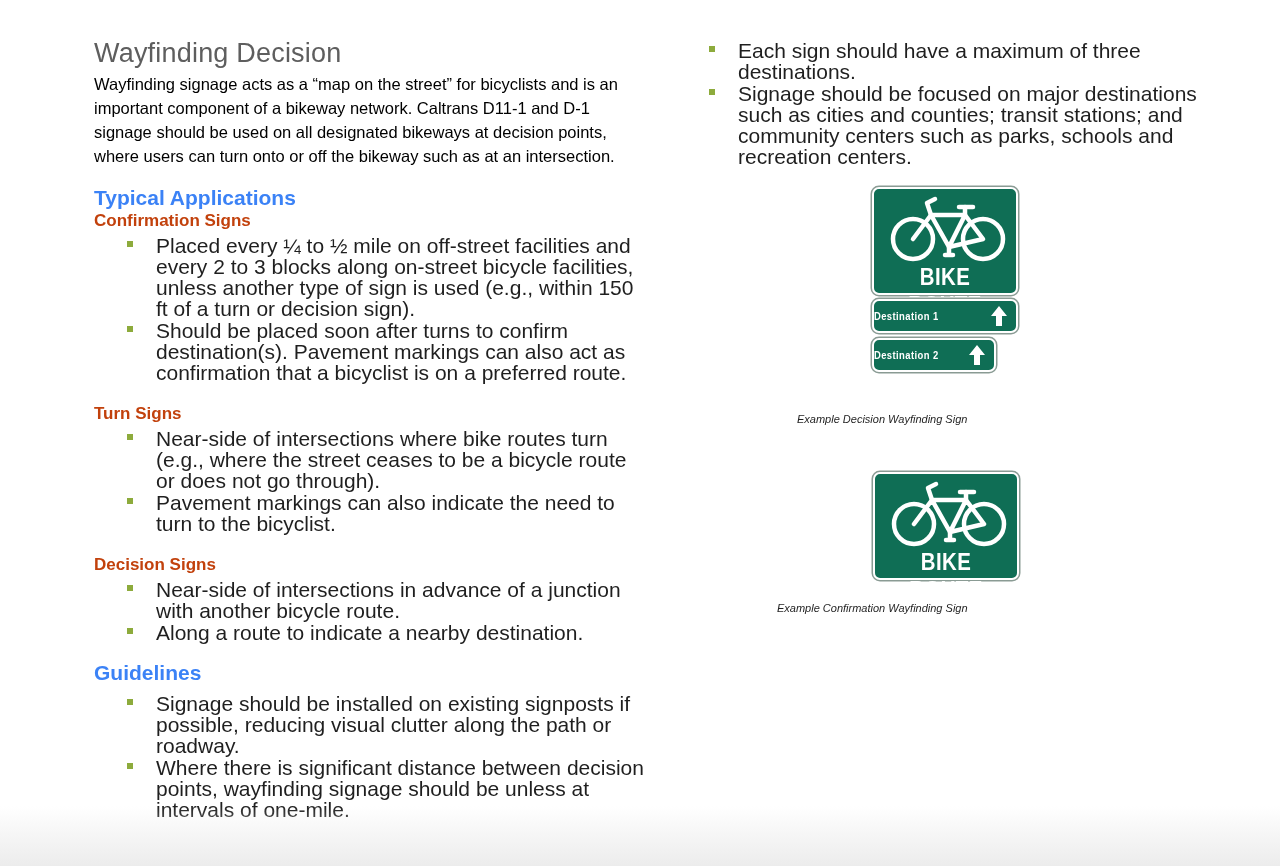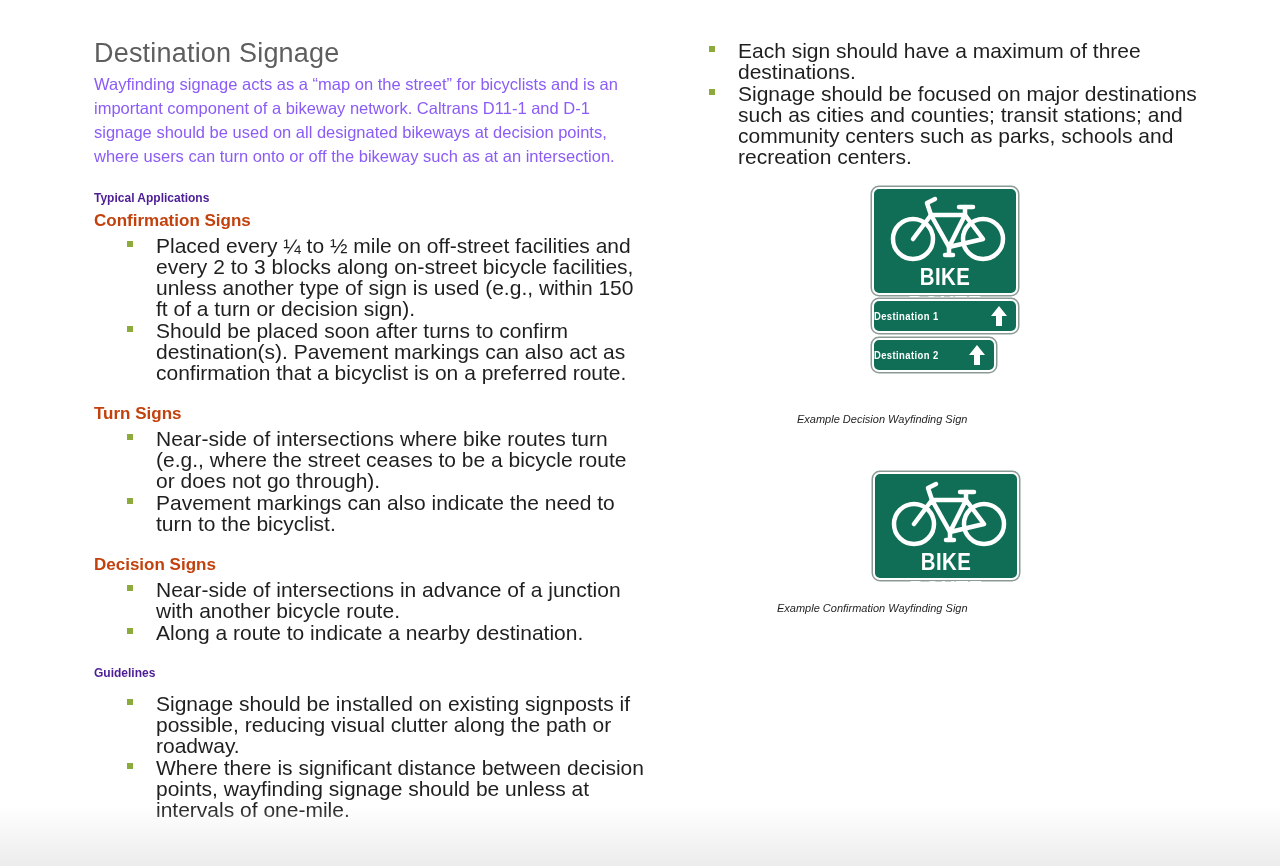--- a/index.html
+++ b/index.html
@@ -15,25 +15,25 @@
       pointer-events: none;
     }
     .col-left { position: absolute; left: 94px; top: 36px; width: 550px; }
     .col-right { position: absolute; left: 706px; top: 40px; width: 520px; }
 
     .page-title {
       font-size: 27px; font-weight: normal; color: #5e5e5e;
       margin: 0; line-height: 34px; letter-spacing: 0.2px;
     }
     .intro {
-      font-size: 16.5px; line-height: 24px; margin: 2px 0 0 0; color: #8b5cf6;
+      font-size: 16.5px; line-height: 24px; margin: 2px 0 0 0; color: #000000;
       width: 548px;
     }
     .section-title {
-      font-size: 12px; font-weight: bold; color: #4c1d95;
+      font-size: 21px; font-weight: bold; color: #3b82f6;
       margin: 0; line-height: 22px;
     }
     .sub-title {
       font-size: 17px; color: #c2410c; margin: 0; line-height: 24px;
     }
     ul.blist { list-style: none; margin: 0; padding: 0; }
     ul.blist li {
       position: relative; padding-left: 62px; font-size: 21px;
       line-height: 21px; color: #1f1f1f;
     }
@@ -59,21 +59,21 @@
       font-stretch: condensed; letter-spacing: 0.5px;
     }
     .dest-panel { display: flex; align-items: center; justify-content: space-between; padding: 0 8px 0 0; }
     .dest-text { font-size: 11.5px; transform: scaleX(0.82); transform-origin: left center; white-space: nowrap; }
     .br-text { position: absolute; left: 0; right: 0; text-align: center; font-size: 24px; transform: scaleX(0.85); }
   </style>
 </head>
 <body>
 
 <div class="col-left">
-  <h1 class="page-title">Destination Signage</h1>
+  <h1 class="page-title">Wayfinding Decision</h1>
   <p class="intro">Wayfinding signage acts as a “map on the street” for bicyclists and is an important component of a bikeway network. Caltrans D11-1 and D-1 signage should be used on all designated bikeways at decision points, where users can turn onto or off the bikeway such as at an intersection.</p>
 
   <div style="height:19px"></div>
   <h3 class="section-title">Typical Applications</h3>
   <h4 class="sub-title">Confirmation Signs</h4>
   <ul class="blist" style="margin-top:2px">
     <li><span class="bullet"></span><span>Placed every ¼ to ½ mile on off-street facilities and every 2 to 3 blocks along on-street bicycle facilities, unless another type of sign is used (e.g., within 150 ft of a turn or decision sign).</span></li>
     <li style="margin-top:1px"><span class="bullet"></span><span> Should be placed soon after turns to confirm destination(s). Pavement markings can also act as confirmation that a bicyclist is on a preferred route.</span></li>
   </ul>
 

